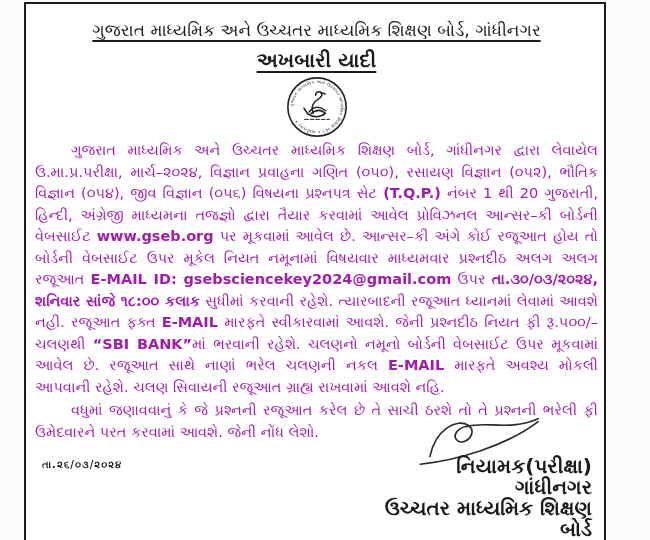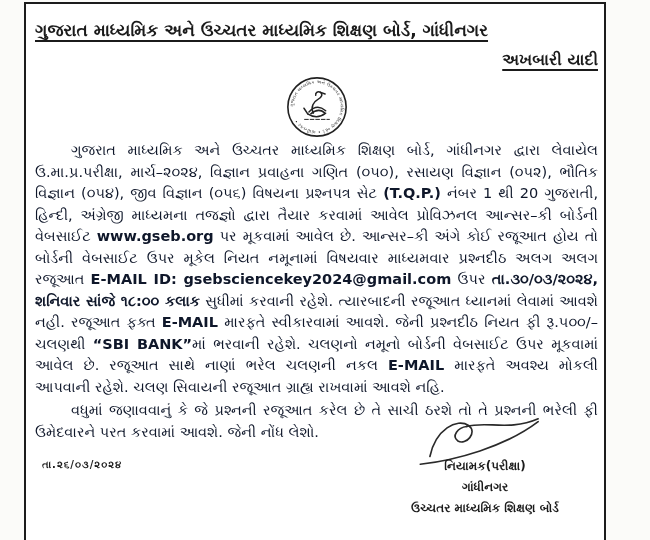--- a/index.html
+++ b/index.html
@@ -9,43 +9,43 @@
     font-family:"DejaVu Sans", sans-serif;
     color:#1b1b1b;
   }
   .sheet { position:relative; width:650px; height:540px; background:#fbfbf9; }
   .frame {
     position:absolute; left:24px; top:2px; width:582px; height:560px;
     border:2px solid #1c1c1c; background:#ffffff; box-sizing:border-box;
     padding:14px 6px 0 9px;
   }
   .title {
-    margin:0; text-align:left;
-    font-size:17px; font-weight:700; line-height:24px;
+    margin:0; text-align:center;
+    font-size:17px; font-weight:400; line-height:24px;
     text-decoration:underline; text-underline-offset:4px; text-decoration-thickness:1.5px;
   }
   .subtitle {
-    margin:7px 0 0 0; text-align:right;
-    font-size:16px; font-weight:700; line-height:22px;
+    margin:7px 0 0 0; text-align:center;
+    font-size:20px; font-weight:700; line-height:22px;
     text-decoration:underline; text-underline-offset:4px; text-decoration-thickness:1.5px;
   }
   .seal { width:62px; height:62px; margin:5px auto 1px auto; }
   .seal svg { display:block; width:62px; height:62px; }
   .para {
     margin:2px 0 0 0; text-align:justify; text-indent:36px;
-    font-size:14.5px; line-height:21.5px; color:#0f172a;
+    font-size:14.5px; line-height:21.5px; color:#a21caf;
   }
   .para .b { font-weight:700; }
   .footer-left {
     position:absolute; left:16px; top:450px;
     font-size:10px; font-weight:700; line-height:22px; letter-spacing:1px;
   }
   .footer-right {
     position:absolute; left:352px; top:408px; width:214px;
-    text-align:center; font-size:12px; font-weight:700; line-height:21px;
+    text-align:right; font-size:20px; font-weight:700; line-height:21px;
   }
   .sig { display:block; width:146px; height:58px; margin:0 auto -14px auto; }
 </style>
 </head>
 <body>
 
 <div class="sheet">
   <div class="frame">
 
     <h1 class="title">ગુજરાત માધ્યમિક અને ઉચ્ચતર માધ્યમિક શિક્ષણ બોર્ડ, ગાંધીનગર</h1>

